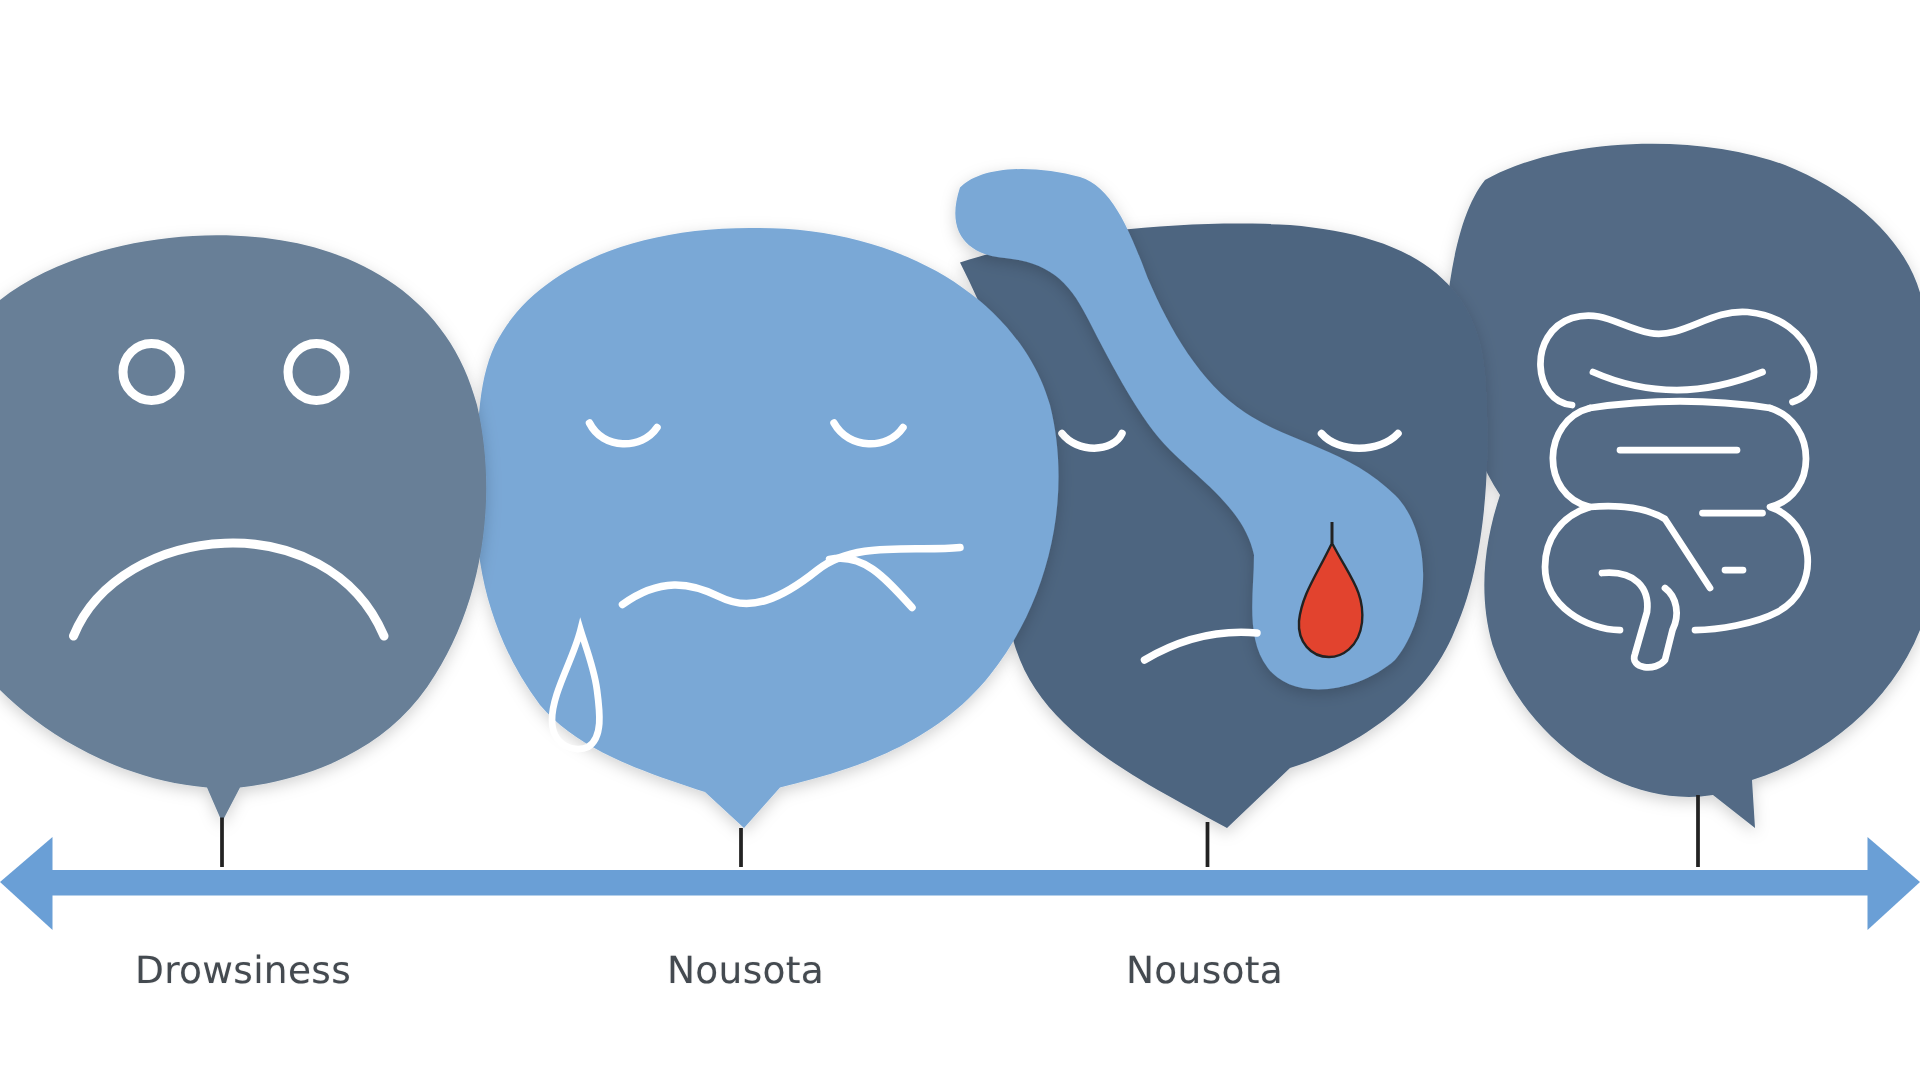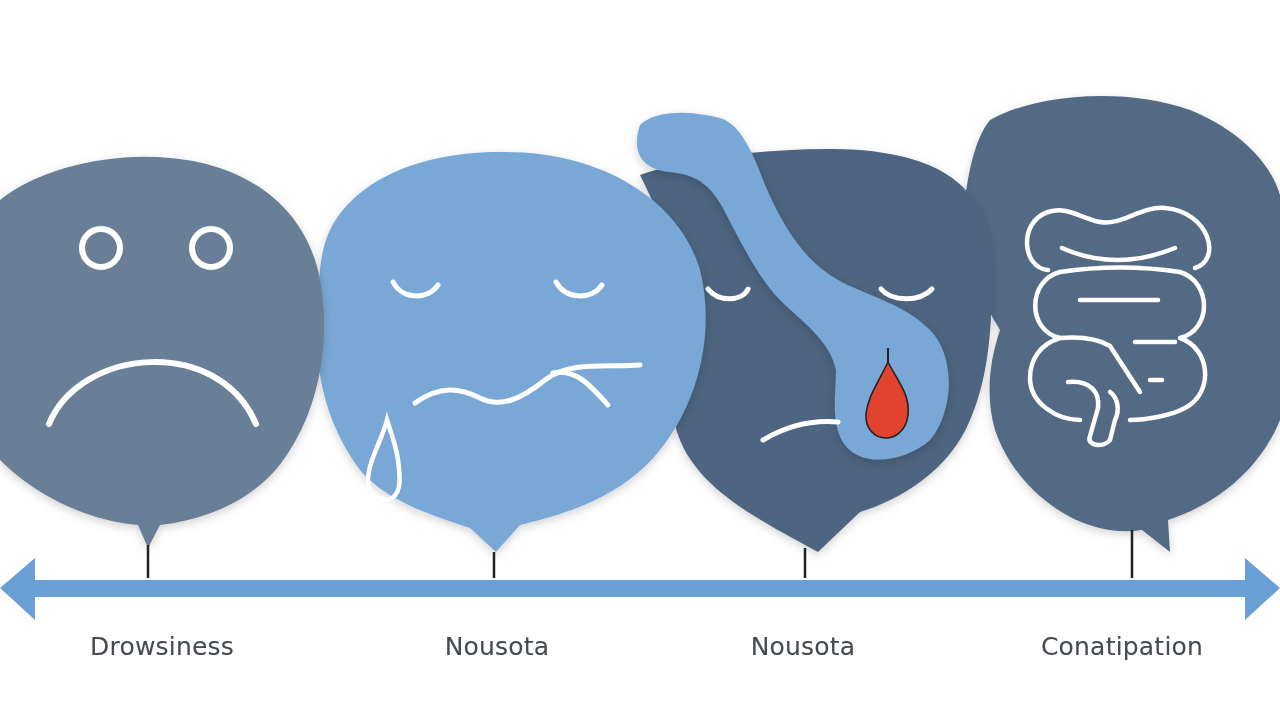--- a/index.html
+++ b/index.html
@@ -100,14 +100,13 @@
     <g>
       <rect x="30" y="580" width="1222" height="17" fill="#6a9fd6"></rect>
       <polygon points="0,588 35,558 35,620" fill="#6a9fd6"></polygon>
       <polygon points="1280,588 1245,558 1245,620" fill="#6a9fd6"></polygon>
     </g>
   </svg>
 
   <span class="label" style="left:162px">Drowsiness</span>
   <span class="label" style="left:497px">Nousota</span>
   <span class="label" style="left:803px">Nousota</span>
-  <span class="label" style="left:1122px">Conatipation</span>
 </div>
 
 </body></html>

